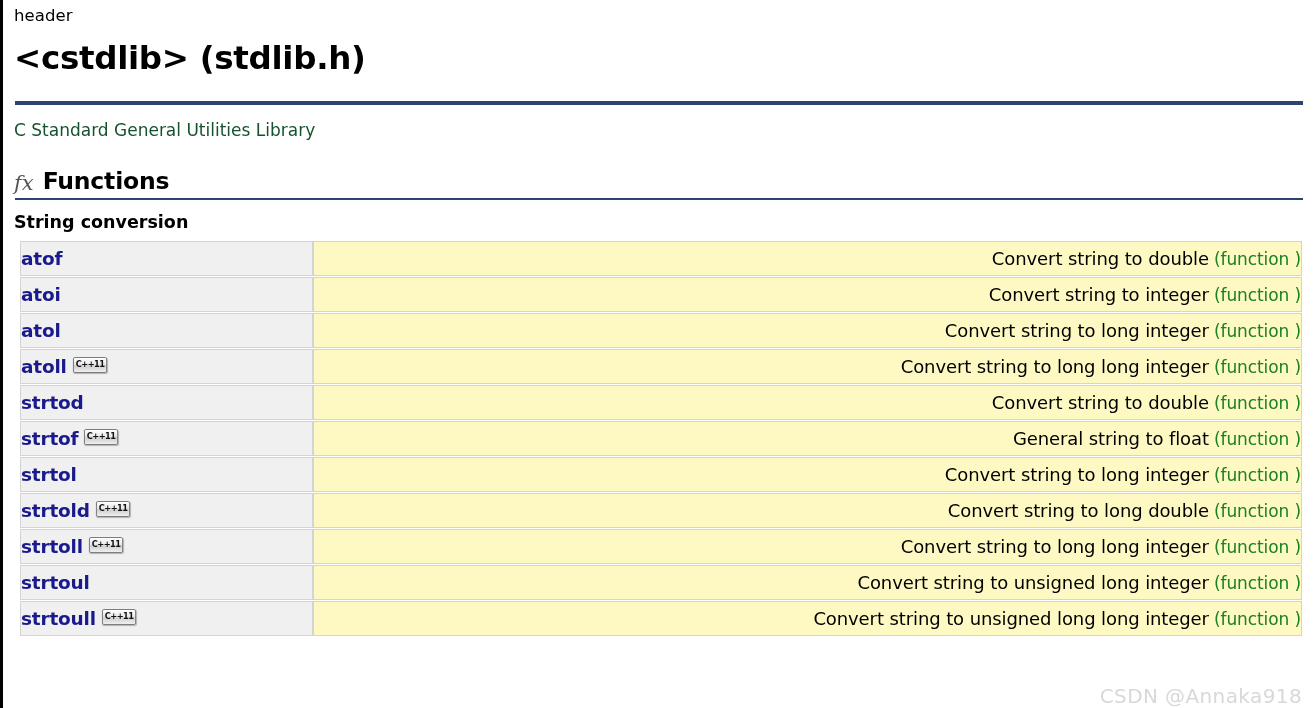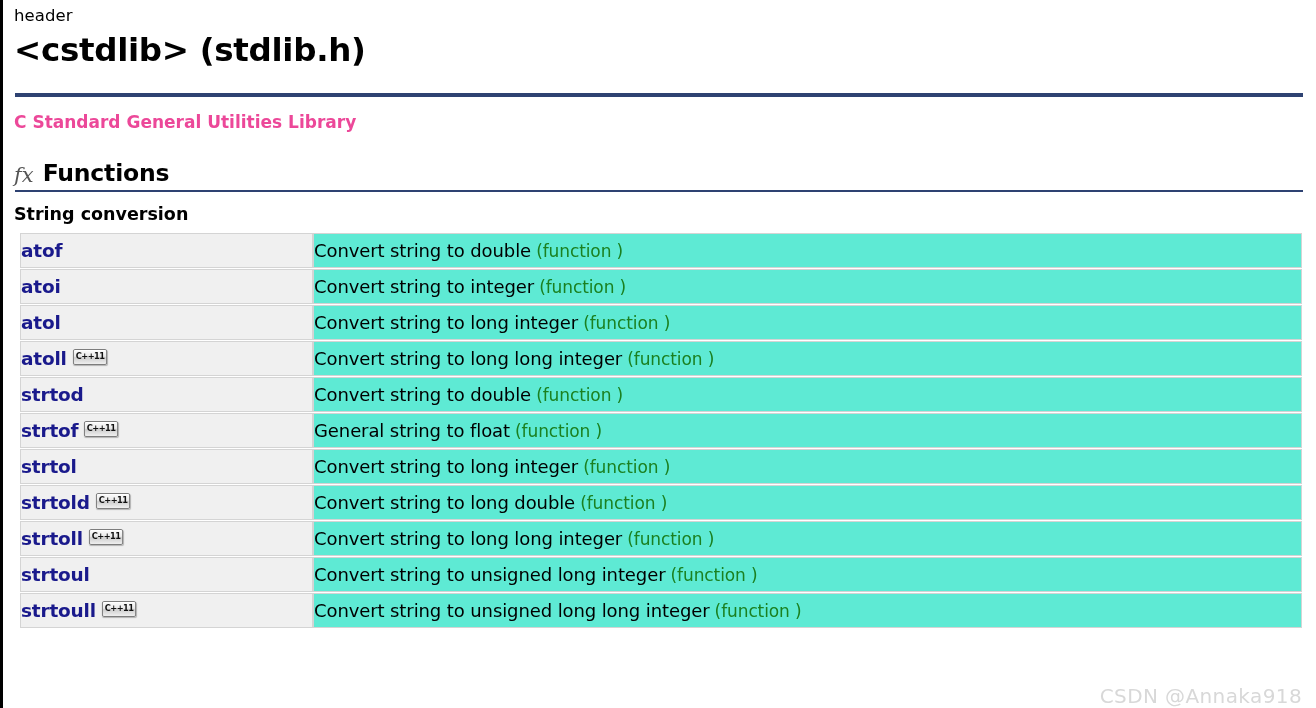--- a/index.html
+++ b/index.html
@@ -47,37 +47,37 @@
     color: #000000;
     padding-top: 6px;
     letter-spacing: 0.1px;
   }
 
   .doc-title {
     font-size: 32.5px;
     line-height: 42px;
     font-weight: bold;
     letter-spacing: -0.3px;
-    margin-top: 4px;
+    margin-top: 12px;
     color: #000000;
   }
 
   .title-rule {
     height: 4px;
     background: #2e4272;
     margin-top: 5px;
     margin-left: 1px;
     width: 1288px;
   }
 
   .subtitle {
     font-size: 17px;
     line-height: 22px;
-    font-weight: bold;
-    color: #ec4899;
+    font-weight: normal;
+    color: #14532d;
   }
 
   .description {
     font-size: 17.5px;
     line-height: 25px;
     margin-top: 7px;
     color: #000000;
     max-width: 1215px;
   }
 
@@ -135,22 +135,23 @@
     height: 33px;
     vertical-align: middle;
   }
   td.name-cell {
     width: 291px;
     background: #f0f0f0;
     padding-left: 16px;
     white-space: nowrap;
   }
   td.desc-cell {
-    background: #5eead4;
+    background: #fef9c3;
     padding-left: 10px;
+    text-align: right;
   }
 
   .fn-name {
     color: #1a1a8c;
     font-weight: bold;
     font-size: 18.5px;
     letter-spacing: -0.2px;
     text-decoration: none;
     vertical-align: middle;
   }

